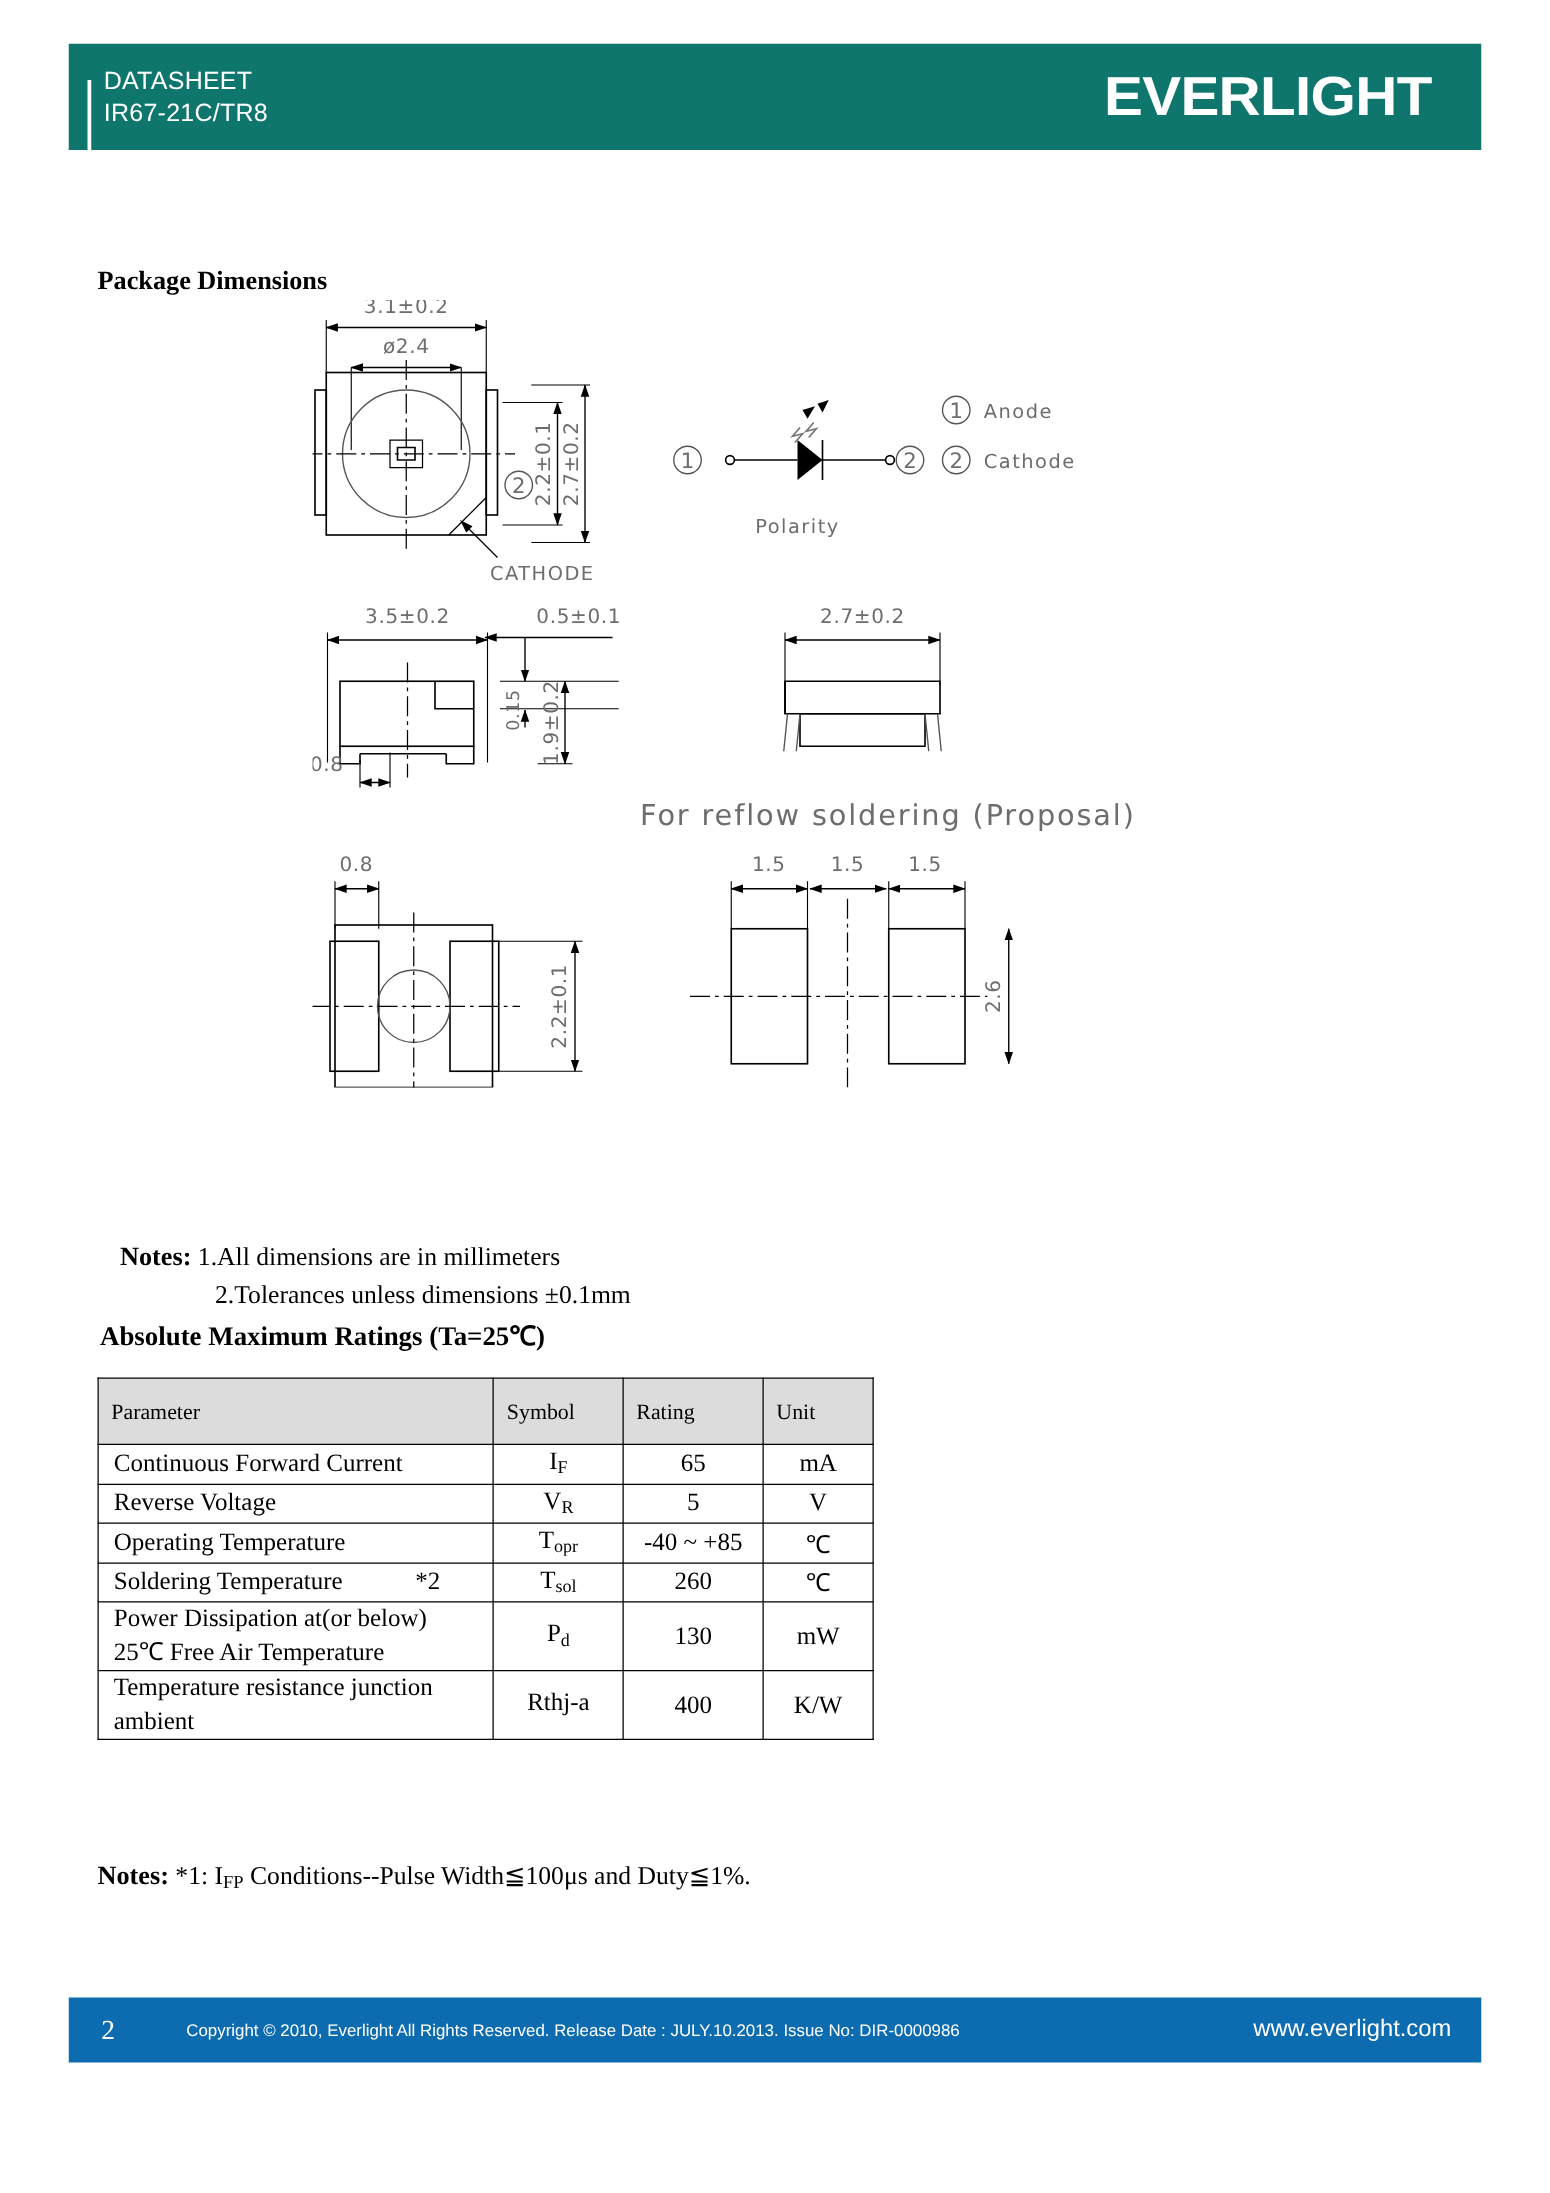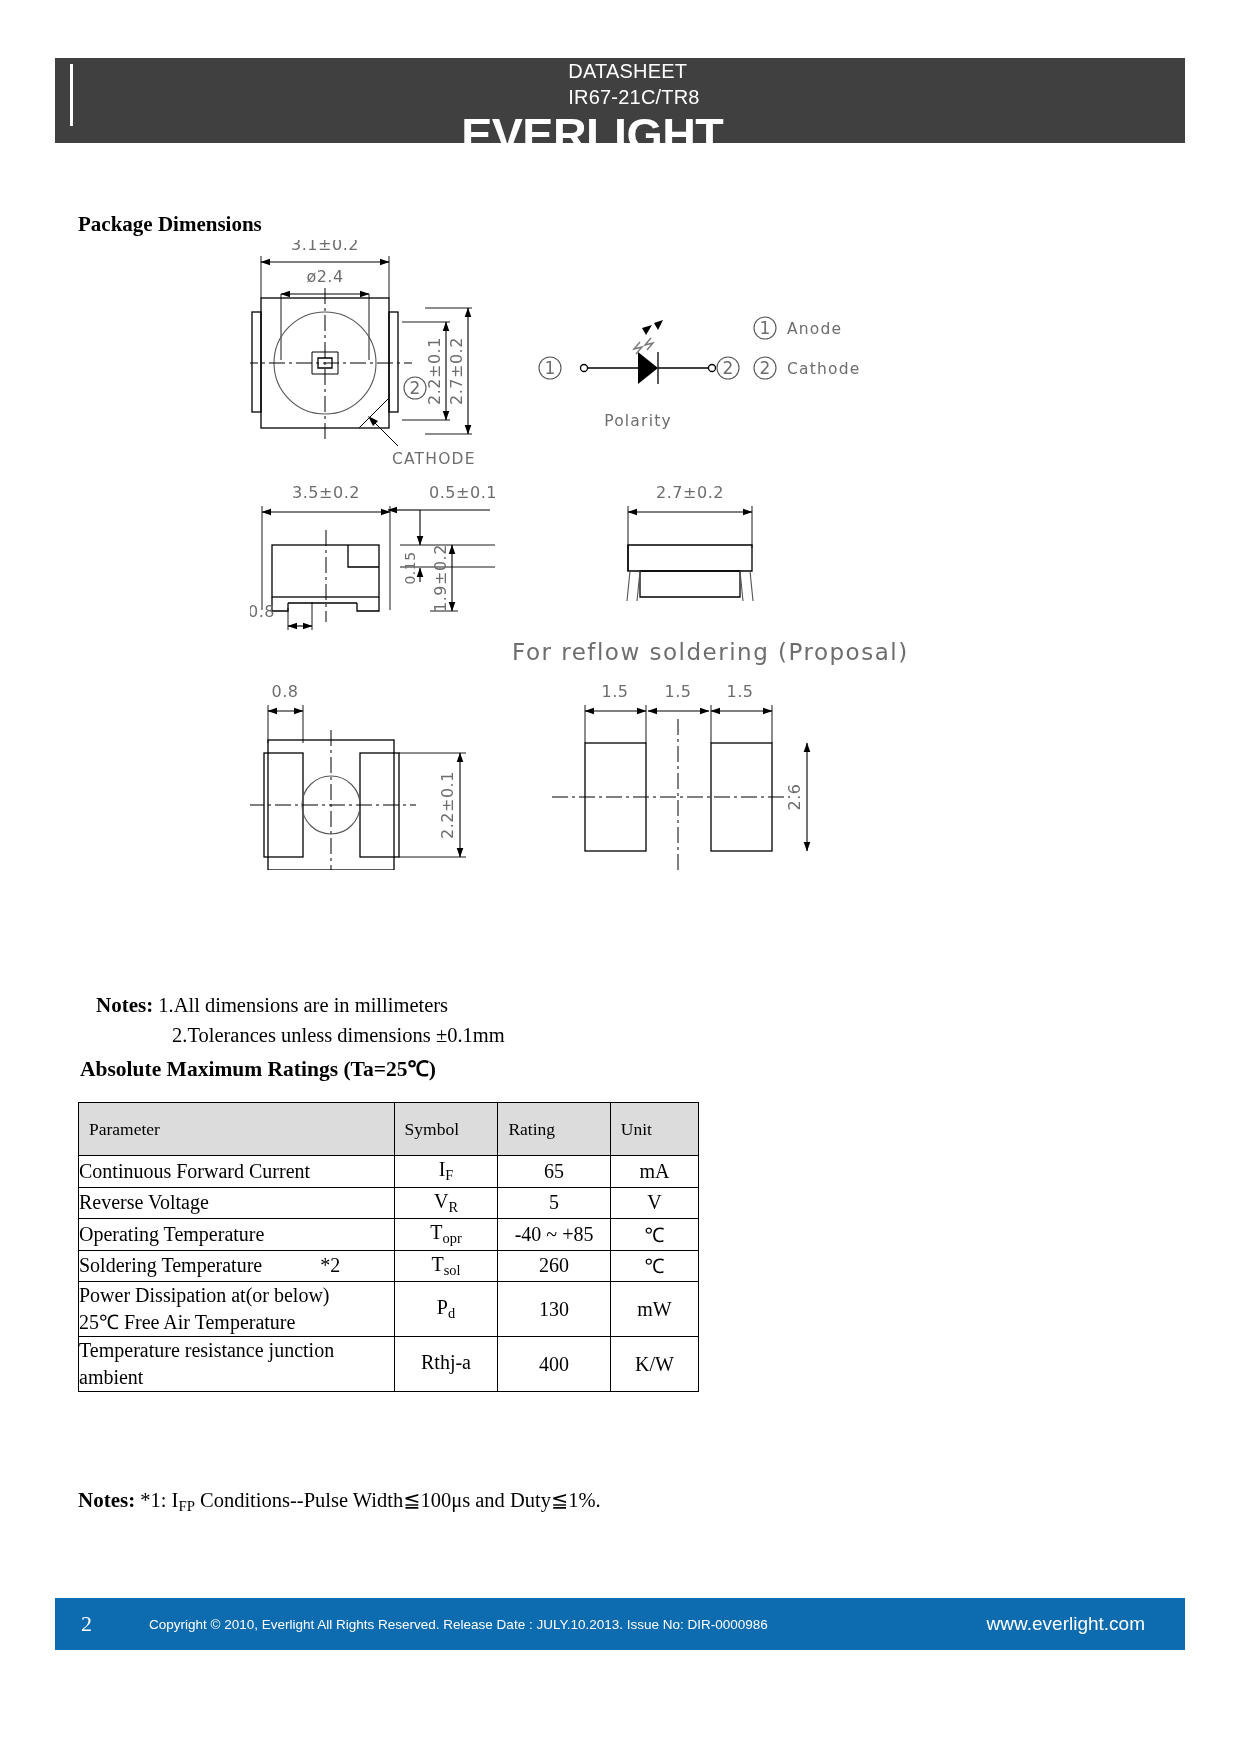--- a/index.html
+++ b/index.html
@@ -13,28 +13,27 @@
     position: relative;
     font-family: "Liberation Serif", serif;
     color: #000;
     overflow: hidden;
   }
 
   
   #header-bar {
     position: absolute;
     left: 55px;
-    top: 58px;
+    top: 35px;
     width: 1130px;
     height: 85px;
-    background: #404040;
+    background: #0f766e;
     display: flex;
     align-items: center;
     justify-content: space-between;
-    flex-direction: column;
   }
   #header-left-rule {
     position: absolute;
     left: 70px;
     top: 64px;
     width: 3px;
     height: 62px;
     background: #ffffff;
   }
   #header-title-block {
@@ -110,20 +109,21 @@
   }
   #amr-table thead td {
     background: #dcdcdc;
     font-size: 17.5px;
     height: 52px;
     padding-left: 10px;
   }
   #amr-table tbody td {
     font-size: 20px;
     height: 30.5px;
+    padding-left: 12px;
   }
   #amr-table tbody td.c { text-align: center; padding-left: 0; }
   #amr-table .col-param { width: 350px; }
   #amr-table .col-sym { width: 101px; }
   #amr-table .col-rating { width: 113px; }
   #amr-table .col-unit { width: 87px; }
   .star-gap { display: inline-block; width: 58px; }
   .two-line { line-height: 27px; padding-top: 3px; padding-bottom: 3px; }
 
   
@@ -148,21 +148,21 @@
     color: #ffffff;
     font-family: "Liberation Sans", sans-serif;
     font-size: 13.5px;
     flex: 1;
     margin-left: 24px;
   }
   #footer-site {
     color: #ffffff;
     font-family: "Liberation Sans", sans-serif;
     font-size: 19px;
-    margin-right: 40px;
+    margin-right: 24px;
   }
 </style>
 </head>
 <body>
 
 <div id="header-bar">
   <div id="header-title-block">
     <div>DATASHEET</div>
     <div>IR67-21C/TR8</div>
   </div>

